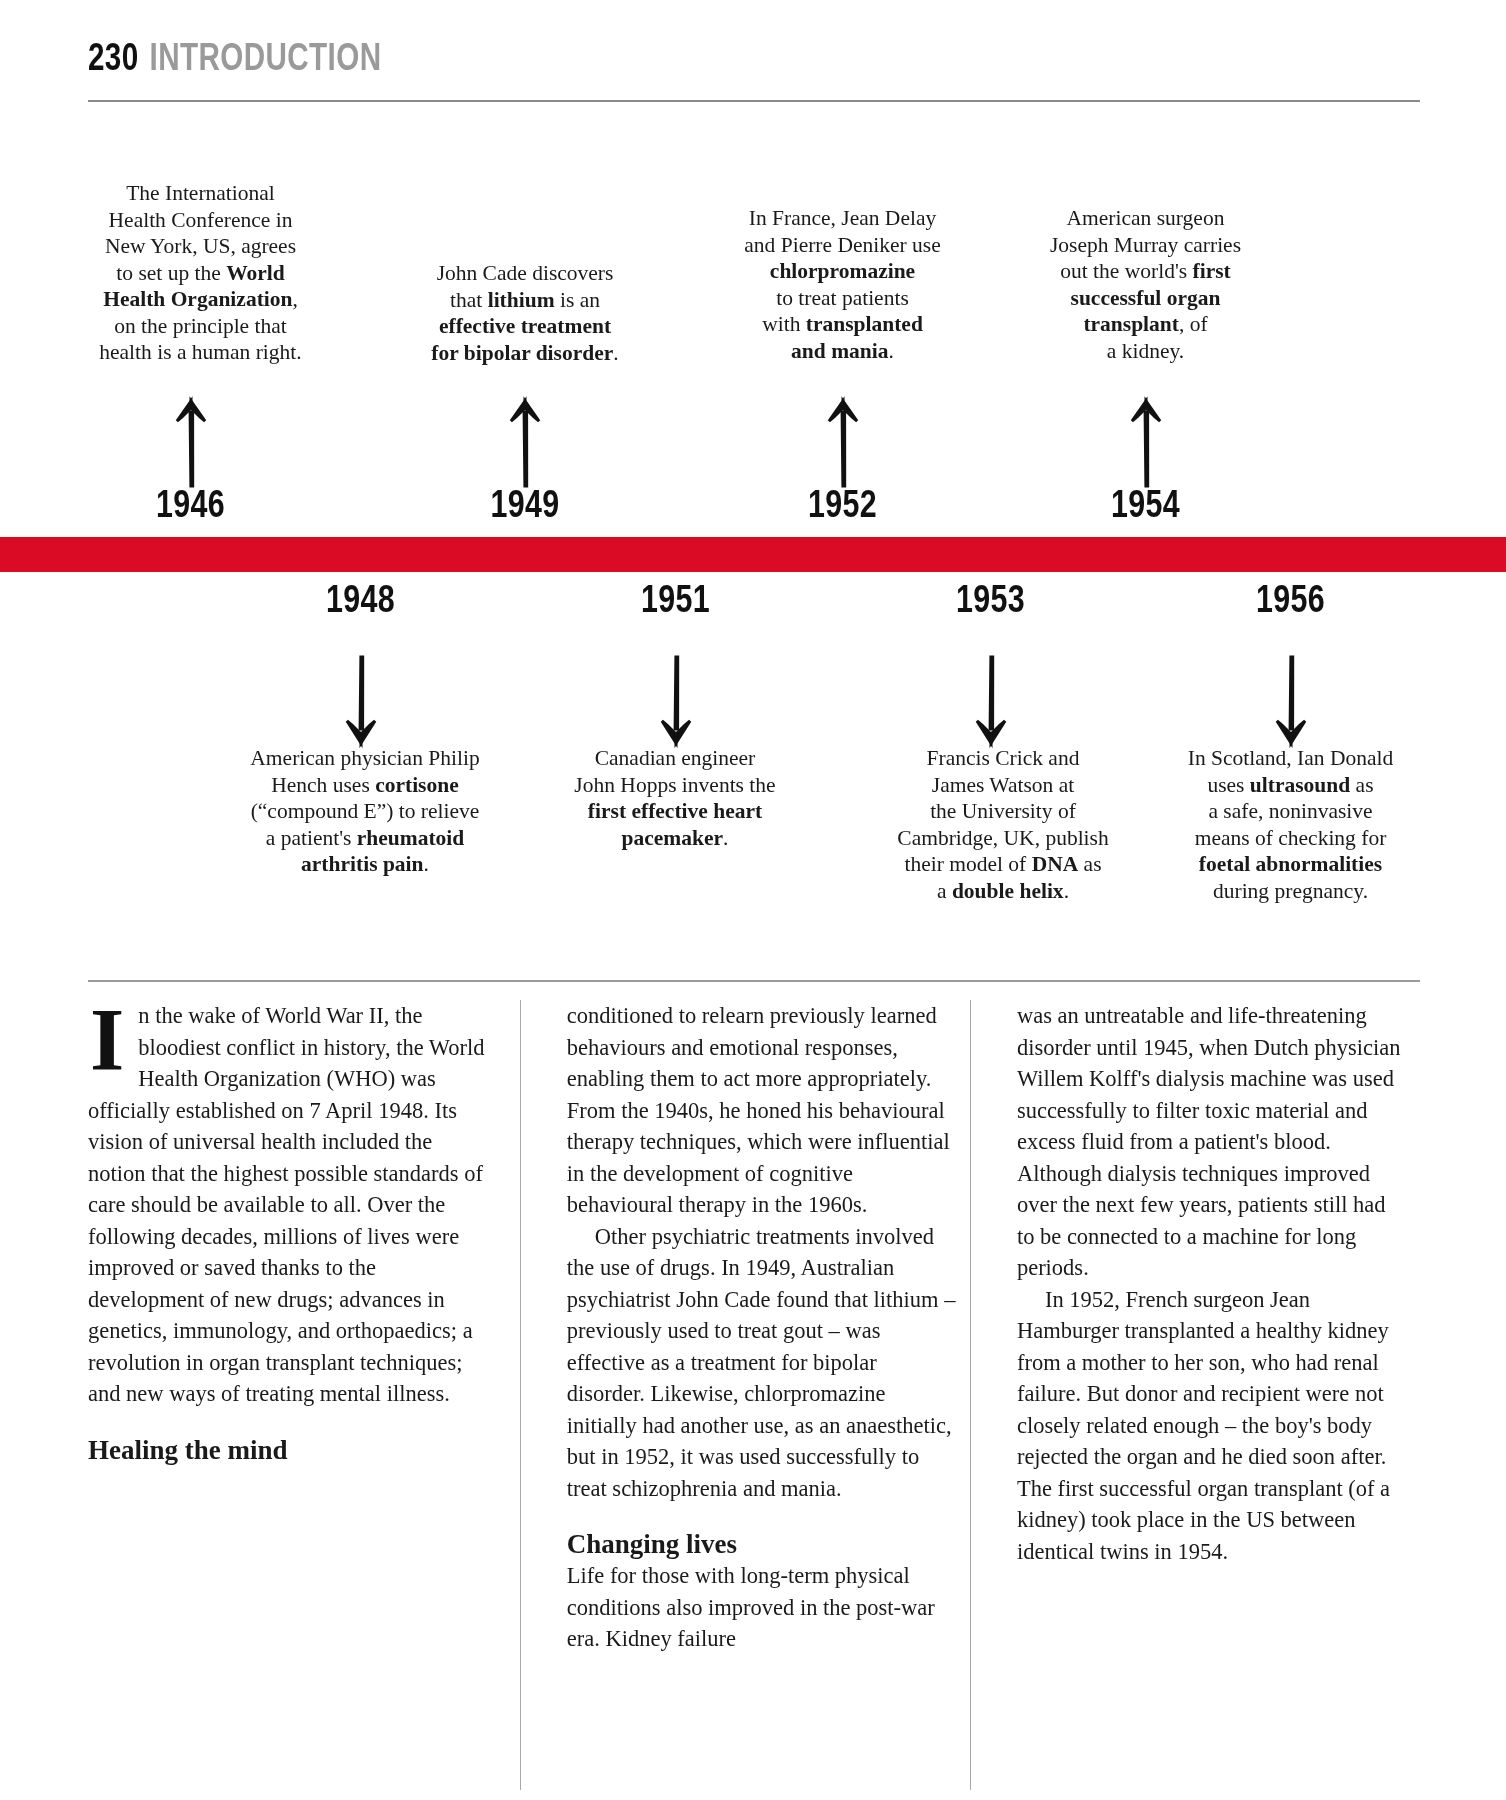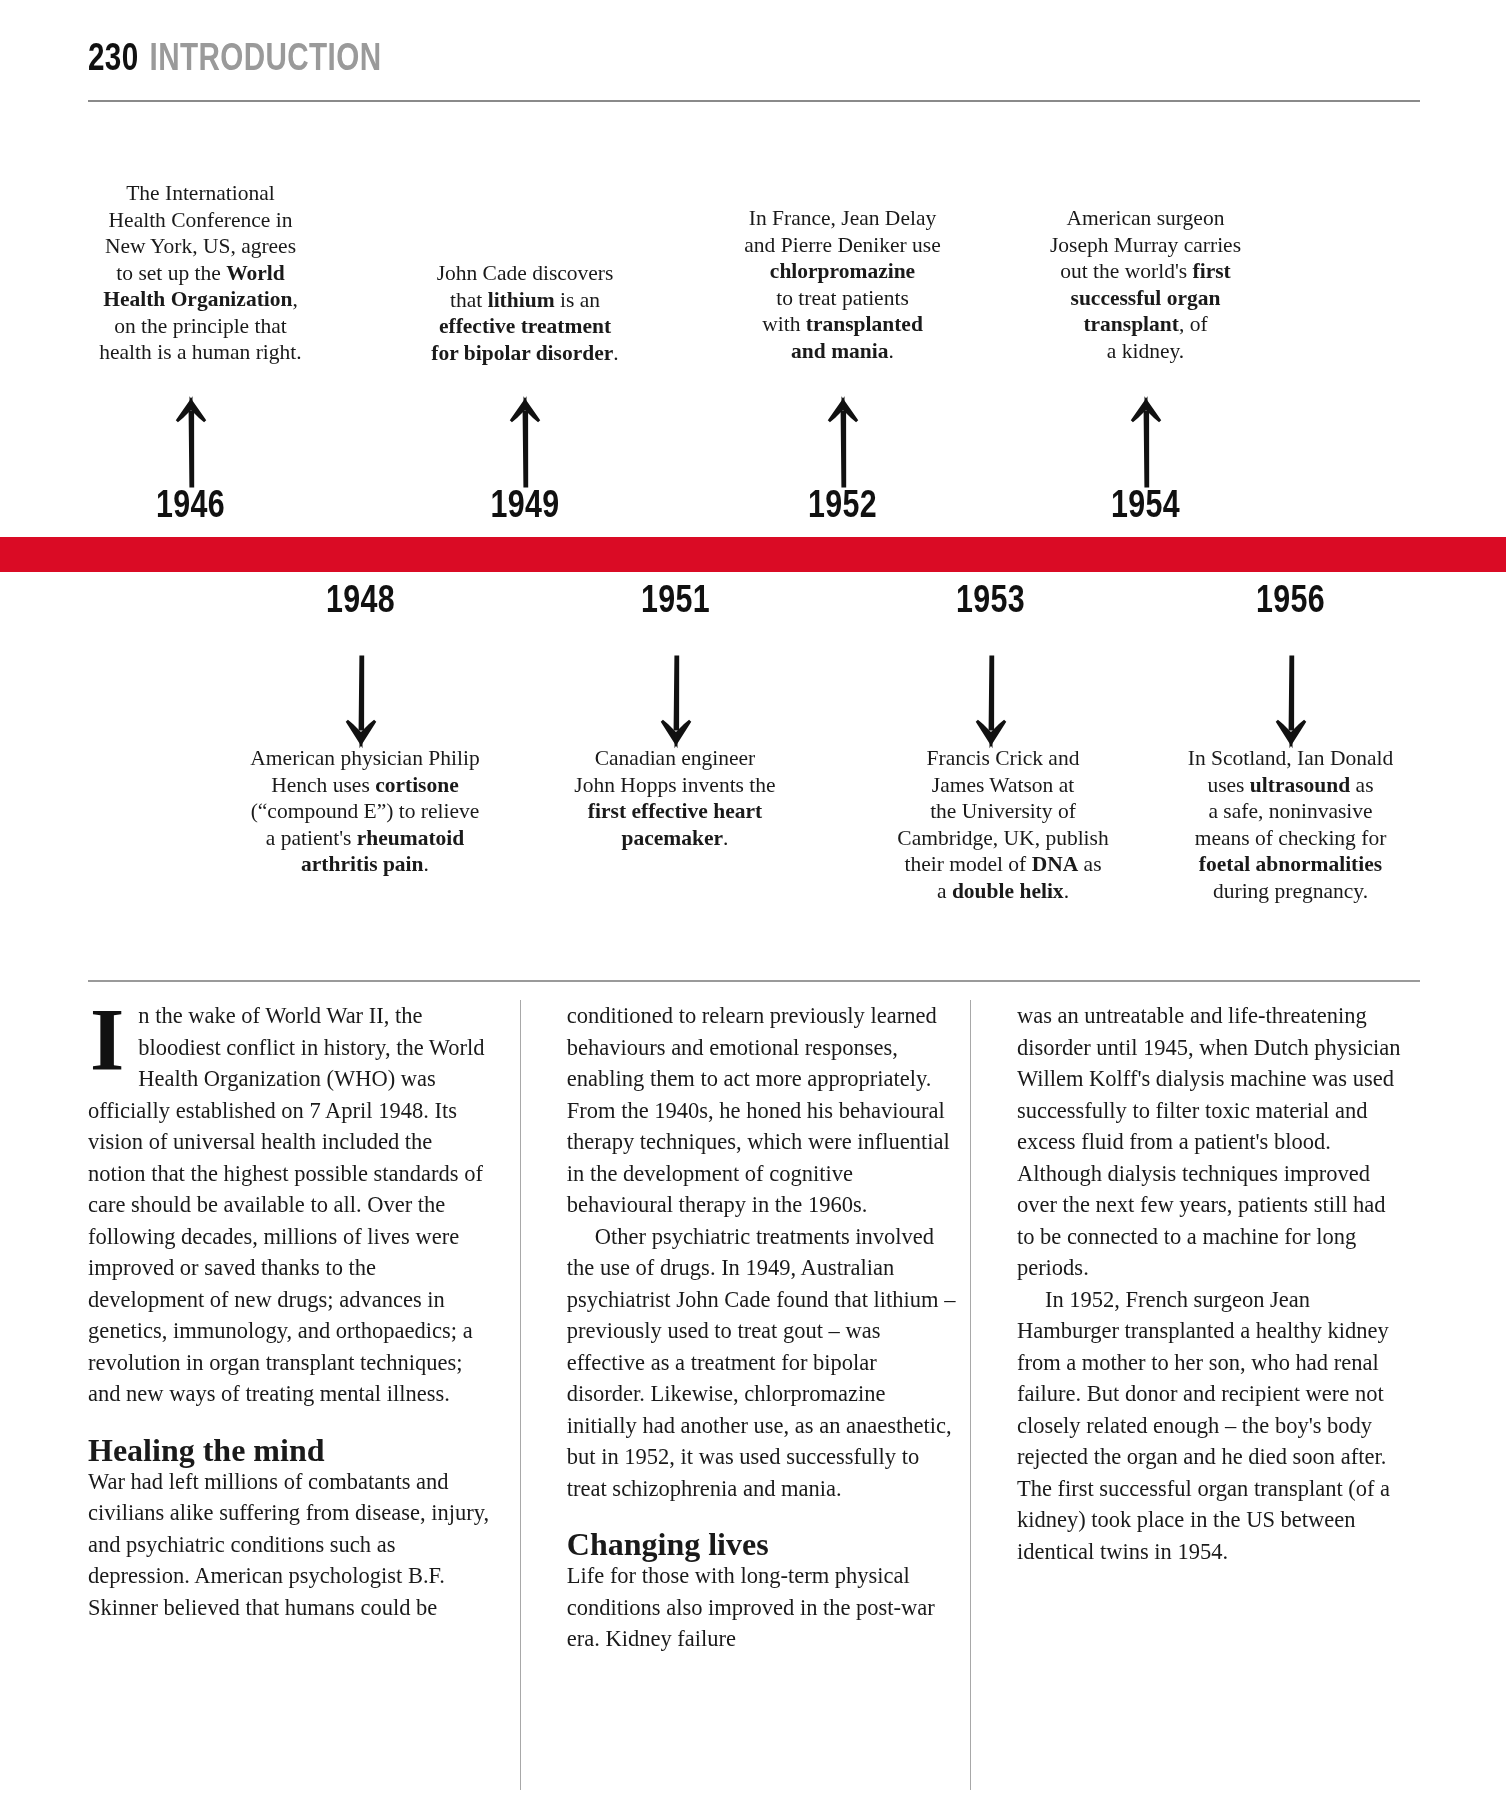--- a/index.html
+++ b/index.html
@@ -106,21 +106,21 @@
     font-family: "Liberation Serif", serif;
     color: #1a1a1a;
     overflow: hidden;
   }
   .col.sep { border-left: 1.5px solid #a8a8a8; padding-left: 46px; padding-right: 12px; width: 462px; }
   .col p { margin: 0; }
   .col p.indent { text-indent: 28px; }
   .col h3 {
     font-family: "Liberation Serif", serif;
     font-weight: bold;
-    font-size: 32px;
+    font-size: 27px;
     line-height: 32px;
     margin: 24px 0 0 0;
   }
   .dropcap {
     float: left;
     font-family: "Liberation Serif", serif;
     font-weight: bold;
     font-size: 88px;
     line-height: 72px;
     padding: 4px 14px 0 2px;
@@ -256,21 +256,20 @@
 </div>
 
 <div class="body-rule"></div>
 
 <div class="body-cols">
 
   <div class="col">
     <span class="dropcap">I</span>
     <p>n the wake of World War II, the bloodiest conflict in history, the World Health Organization (WHO) was officially established on 7 April 1948. Its vision of universal health included the notion that the highest possible standards of care should be available to all. Over the following decades, millions of lives were improved or saved thanks to the development of new drugs; advances in genetics, immunology, and orthopaedics; a revolution in organ transplant techniques; and new ways of treating mental illness.</p>
     <h3>Healing the mind</h3>
-    <p>War had left millions of combatants and civilians alike suffering from disease, injury, and psychiatric conditions such as depression. American psychologist B.F. Skinner believed that humans could be</p>
   </div>
 
   <div class="col sep">
     <p>conditioned to relearn previously learned behaviours and emotional responses, enabling them to act more appropriately. From the 1940s, he honed his behavioural therapy techniques, which were influential in the development of cognitive behavioural therapy in the 1960s.</p>
     <p class="indent">Other psychiatric treatments involved the use of drugs. In 1949, Australian psychiatrist John Cade found that lithium – previously used to treat gout – was effective as a treatment for bipolar disorder. Likewise, chlorpromazine initially had another use, as an anaesthetic, but in 1952, it was used successfully to treat schizophrenia and mania.</p>
     <h3>Changing lives</h3>
     <p>Life for those with long-term physical conditions also improved in the post-war era. Kidney failure</p>
   </div>
 
   <div class="col sep">

